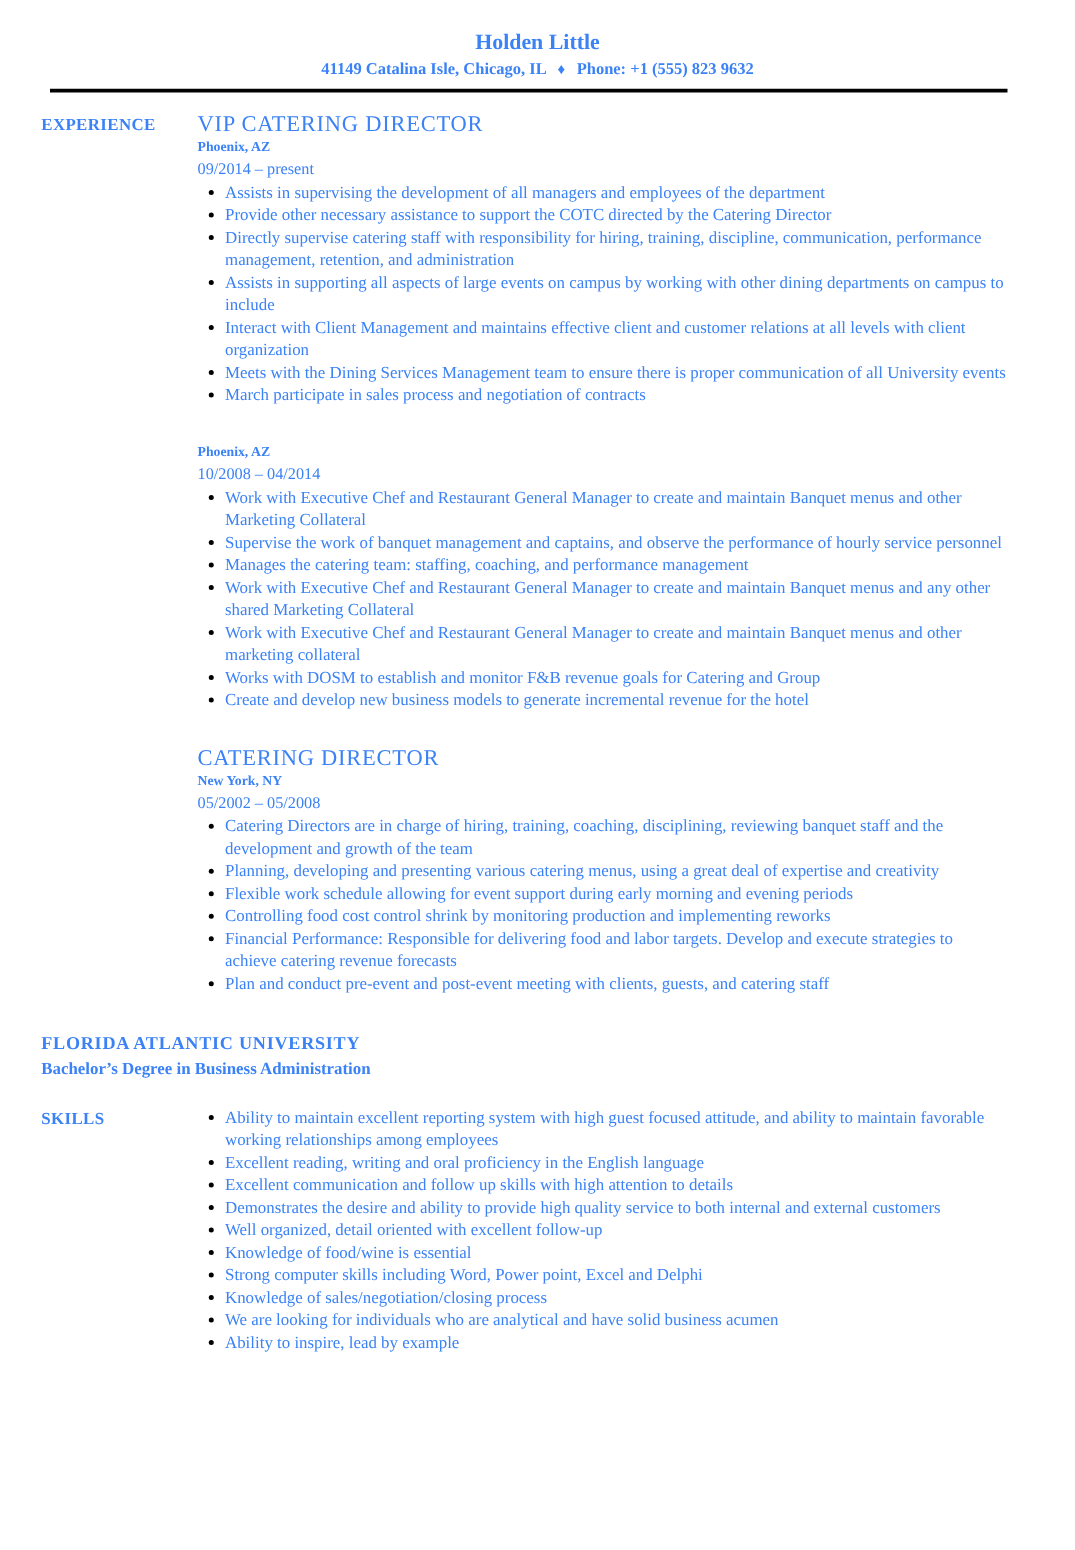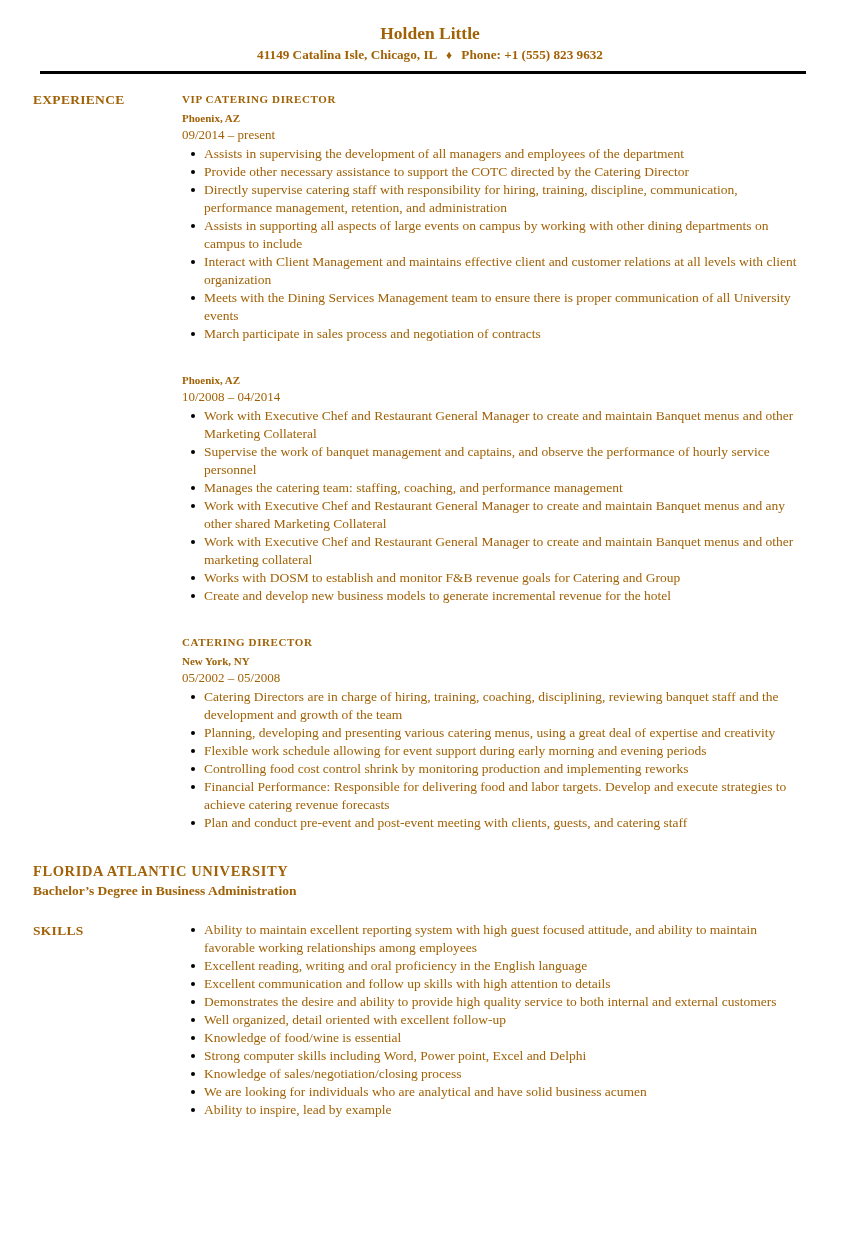--- a/index.html
+++ b/index.html
@@ -4,21 +4,21 @@
 <style>
   html, body {
     margin: 0;
     padding: 0;
     background: #ffffff;
   }
   .page {
     width: 860px;
     height: 1240px;
     background: #ffffff;
-    color: #a16207;
+    color: #3b82f6;
     font-family: "Liberation Serif", serif;
     box-sizing: border-box;
     overflow: hidden;
   }
   
   .header {
     text-align: center;
     padding-top: 23px;
   }
   .name {
@@ -47,42 +47,41 @@
     height: 0;
   }
   
   .main {
     padding-top: 16px;
   }
   .row {
     display: flex;
     padding-left: 33px;
     padding-right: 54px;
-    gap: 24px;
   }
   .row-education { margin-top: 30px; }
   .row-skills    { margin-top: 21px; }
   .side-label {
     width: 125px;
     flex-shrink: 0;
     font-size: 13.5px;
     font-weight: bold;
     letter-spacing: 0.3px;
     line-height: 19px;
   }
   .content {
     flex: 1;
     min-width: 0;
   }
   
   .job { margin-bottom: 28px; }
   .job:last-child { margin-bottom: 0; }
   .job-title {
-    font-size: 11px;
-    font-weight: bold;
+    font-size: 18px;
+    font-weight: normal;
     letter-spacing: 0.6px;
     line-height: 19px;
   }
   .job-location {
     font-size: 11px;
     font-weight: bold;
     line-height: 18px;
   }
   .job-dates {
     font-size: 13px;

